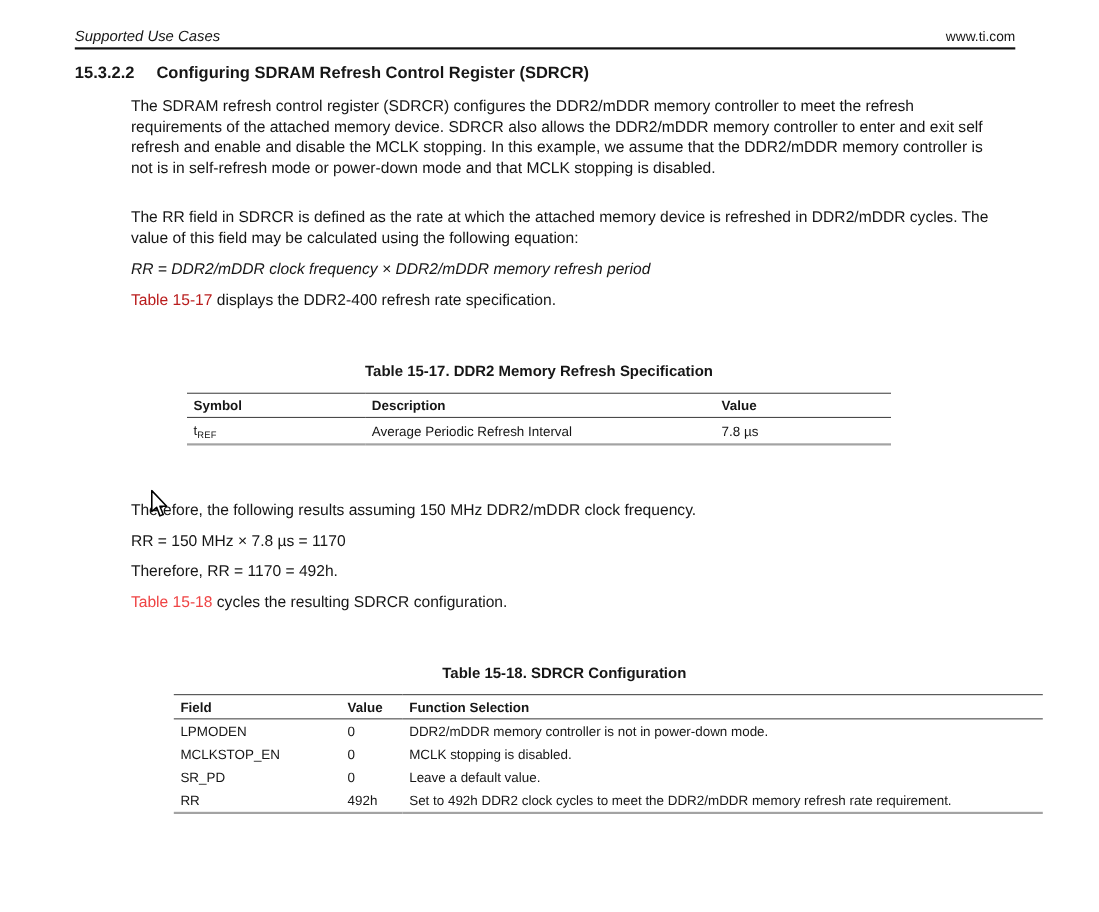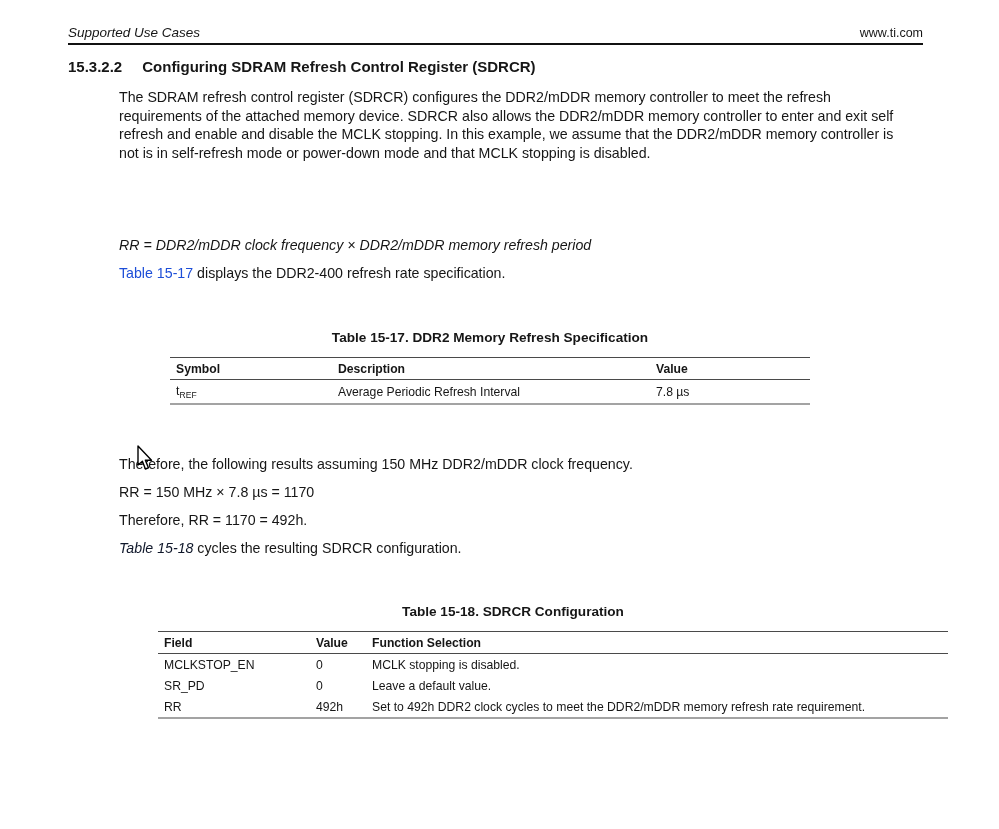--- a/index.html
+++ b/index.html
@@ -91,24 +91,25 @@
     <span class="left">Supported Use Cases</span>
     <span class="right">www.ti.com</span>
   </div>
 
   <div class="section-heading">
     <span class="num">15.3.2.2</span><span>Configuring SDRAM Refresh Control Register (SDRCR)</span>
   </div>
 
   <p class="body-text p1">The SDRAM refresh control register (SDRCR) configures the DDR2/mDDR memory controller to meet the refresh requirements of the attached memory device. SDRCR also allows the DDR2/mDDR memory controller to enter and exit self refresh and enable and disable the MCLK stopping. In this example, we assume that the DDR2/mDDR memory controller is not is in self-refresh mode or power-down mode and that MCLK stopping is disabled.</p>
 
+  <p class="body-text p2">The RR field in SDRCR is defined as the rate at which the attached memory device is refreshed in DDR2/mDDR cycles. The value of this field may be calculated using the following equation:</p>
 
   <p class="body-text equation">RR = DDR2/mDDR clock frequency × DDR2/mDDR memory refresh period</p>
 
-  <p class="body-text linkline1"><a class="doclink" style="color: #1d4ed8;">Table 15-17</a><span> displays the DDR2-400 refresh rate specification.</span></p>
+  <p class="body-text linkline1"><a class="doclink" style="color: #b91c1c;">Table 15-17</a><span> displays the DDR2-400 refresh rate specification.</span></p>
 
   <div class="table-title t1-title">Table 15-17. DDR2 Memory Refresh Specification</div>
   <table class="doc-table t1">
     <colgroup>
         <col style="width:162px">
         <col style="width:318px">
         <col style="width:160px">
       </colgroup>
     <thead>
       <tr>
@@ -122,37 +123,42 @@
         <td><span>t</span><sub class="sym">REF</sub></td>
         <td>Average Periodic Refresh Interval</td>
         <td>7.8 µs</td>
       </tr>
     </tbody>
   </table>
 
   <p class="body-text therefore1">Therefore, the following results assuming 150 MHz DDR2/mDDR clock frequency.</p>
   <p class="body-text rrcalc">RR = 150 MHz × 7.8 µs = 1170</p>
   <p class="body-text therefore2">Therefore, RR = 1170 = 492h.</p>
-  <p class="body-text linkline2"><a class="doclink" style="color: #0f172a; font-style: italic;">Table 15-18</a><span> cycles the resulting SDRCR configuration.</span></p>
+  <p class="body-text linkline2"><a class="doclink" style="color: #ef4444;">Table 15-18</a><span> cycles the resulting SDRCR configuration.</span></p>
 
   <div class="table-title t2-title">Table 15-18. SDRCR Configuration</div>
   <table class="doc-table t2">
     <colgroup>
         <col style="width:152px">
         <col style="width:56px">
         <col style="width:582px">
       </colgroup>
     <thead>
       <tr>
         <th>Field</th>
         <th>Value</th>
         <th>Function Selection</th>
       </tr>
     </thead>
     <tbody>
+      <tr>
+        <td>LPMODEN</td>
+        <td>0</td>
+        <td>DDR2/mDDR memory controller is not in power-down mode.</td>
+      </tr>
       <tr>
         <td>MCLKSTOP_EN</td>
         <td>0</td>
         <td>MCLK stopping is disabled.</td>
       </tr>
       <tr>
         <td>SR_PD</td>
         <td>0</td>
         <td>Leave a default value.</td>
       </tr>

